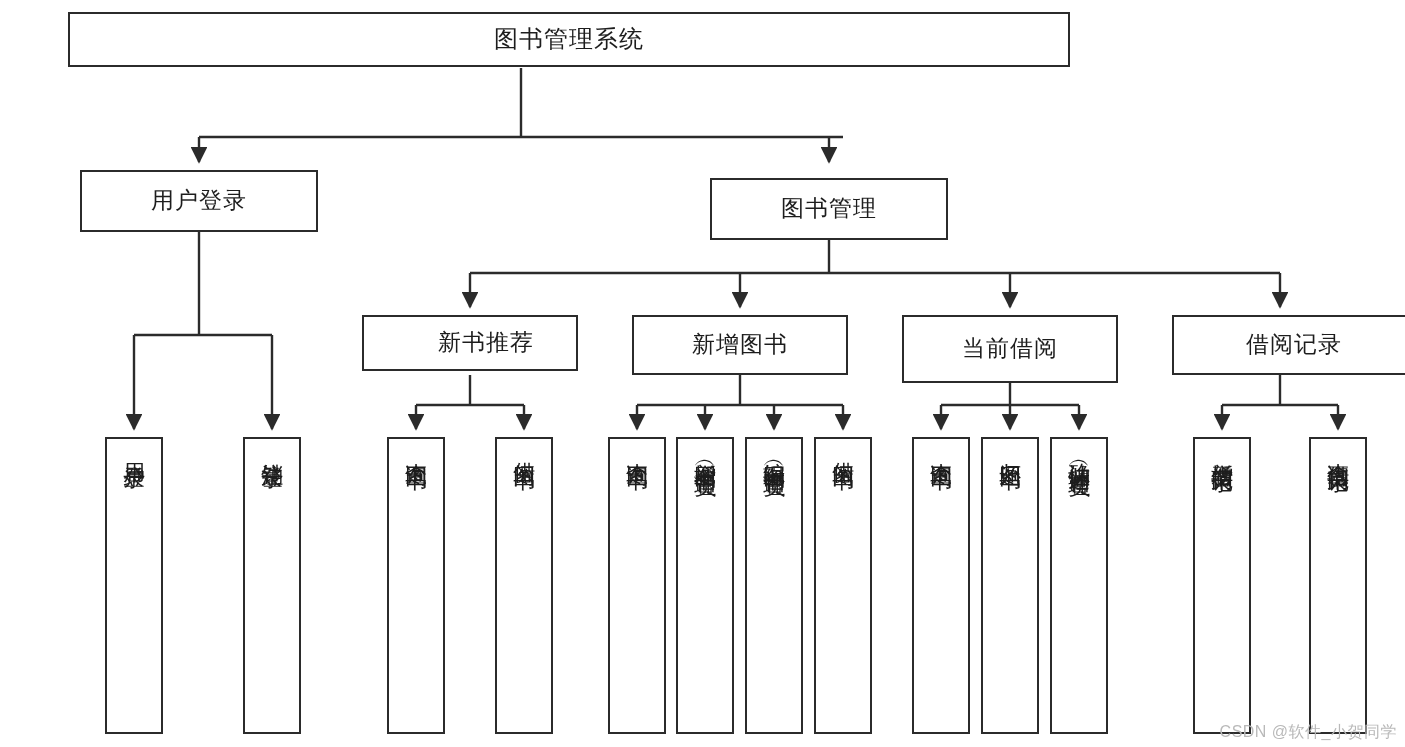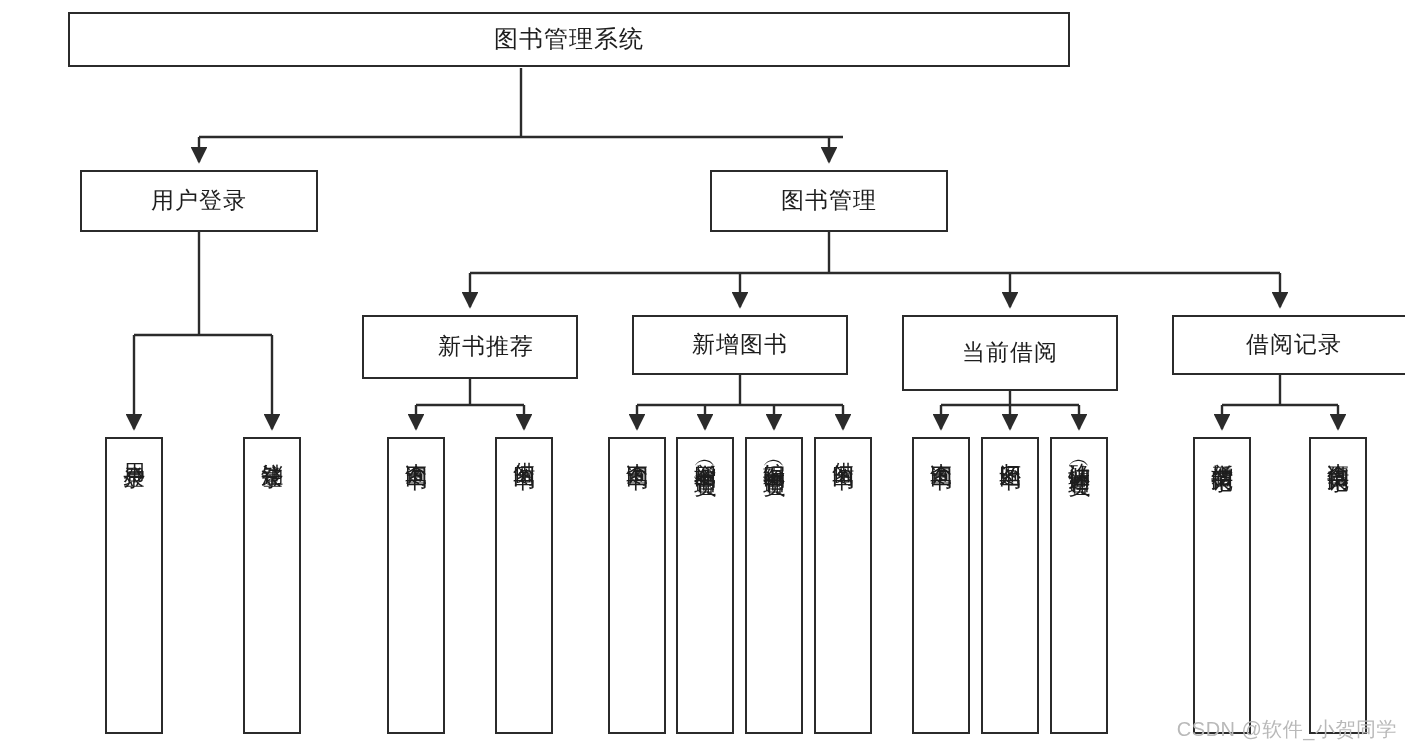--- a/index.html
+++ b/index.html
@@ -61,21 +61,21 @@
     text-orientation: upright;
     font-size: 22px;
     line-height: 1.02;
     letter-spacing: 2px;
     white-space: nowrap;
   }
   .watermark {
     position: absolute;
     right: 8px;
     bottom: 4px;
-    font-size: 20px;
+    font-size: 16px;
     color: #b9b9b9;
     letter-spacing: 0.5px;
     z-index: 3;
     white-space: nowrap;
   }
 </style>
 </head>
 <body>
 
 <div id="canvas">
@@ -130,31 +130,31 @@
     </g>
   </svg>
 
   <div class="node h root" style="left:20px; top:12px; width:1002px; height:55px;margin-left:48px;">
     <span class="label">图书管理系统</span>
   </div>
 
   <div class="node h" style="left:80px; top:170px; width:238px; height:62px;">
     <span class="label">用户登录</span>
   </div>
-  <div class="node h" style="left:710px; top:170px; width:238px; height:62px;">
+  <div class="node h" style="left:710px; top:178px; width:238px; height:62px;">
     <span class="label">图书管理</span>
   </div>
 
-  <div class="node h" style="left:362px; top:315px; width:216px; height:64px;padding-left:32px;">
+  <div class="node h" style="left:362px; top:315px; width:216px; height:56px;padding-left:32px;">
     <span class="label">新书推荐</span>
   </div>
   <div class="node h" style="left:632px; top:315px; width:216px; height:60px;">
     <span class="label">新增图书</span>
   </div>
-  <div class="node h" style="left:902px; top:315px; width:216px; height:76px;">
+  <div class="node h" style="left:902px; top:315px; width:216px; height:68px;">
     <span class="label">当前借阅</span>
   </div>
   <div class="node h" style="left:1172px; top:315px; width:244px; height:60px;">
     <span class="label">借阅记录</span>
   </div>
 
   <div class="node v" style="left:105px; top:437px; width:58px; height:297px;">
     <span class="label">用户登录</span>
   </div>
   <div class="node v" style="left:243px; top:437px; width:58px; height:297px;">

